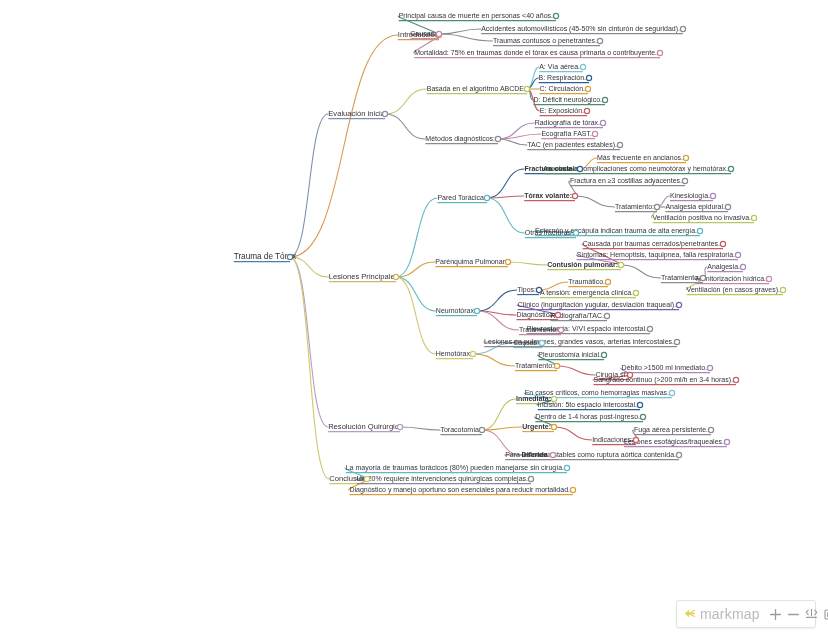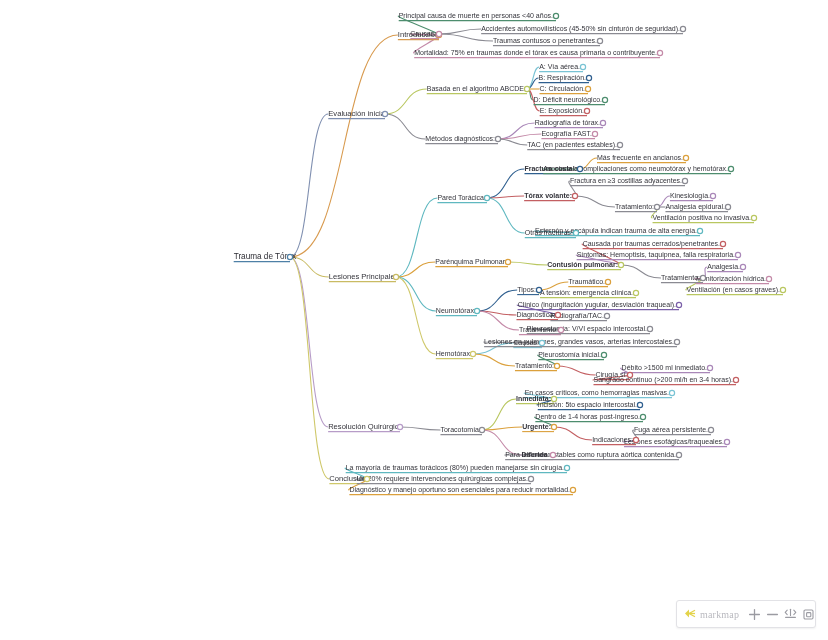--- a/index.html
+++ b/index.html
@@ -52,22 +52,22 @@
     gap: 5px;
     box-shadow: 0 1px 2px rgba(0,0,0,0.06);
   }
   #toolbar .brand {
     display: flex;
     align-items: center;
     gap: 3px;
     margin-right: 4px;
   }
   #toolbar .brand-label {
-    font-family: Liberation Serif, serif;
-    font-size: 10px;
+    font-family: Liberation Sans, sans-serif;
+    font-size: 14px;
     color: #b9b9bf;
     letter-spacing: .2px;
   }
   #toolbar .tb-btn {
     width: 17px; height: 17px;
     display: flex; align-items: center; justify-content: center;
     color: #9b9ba2;
     cursor: pointer;
     border-radius: 2px;
   }

